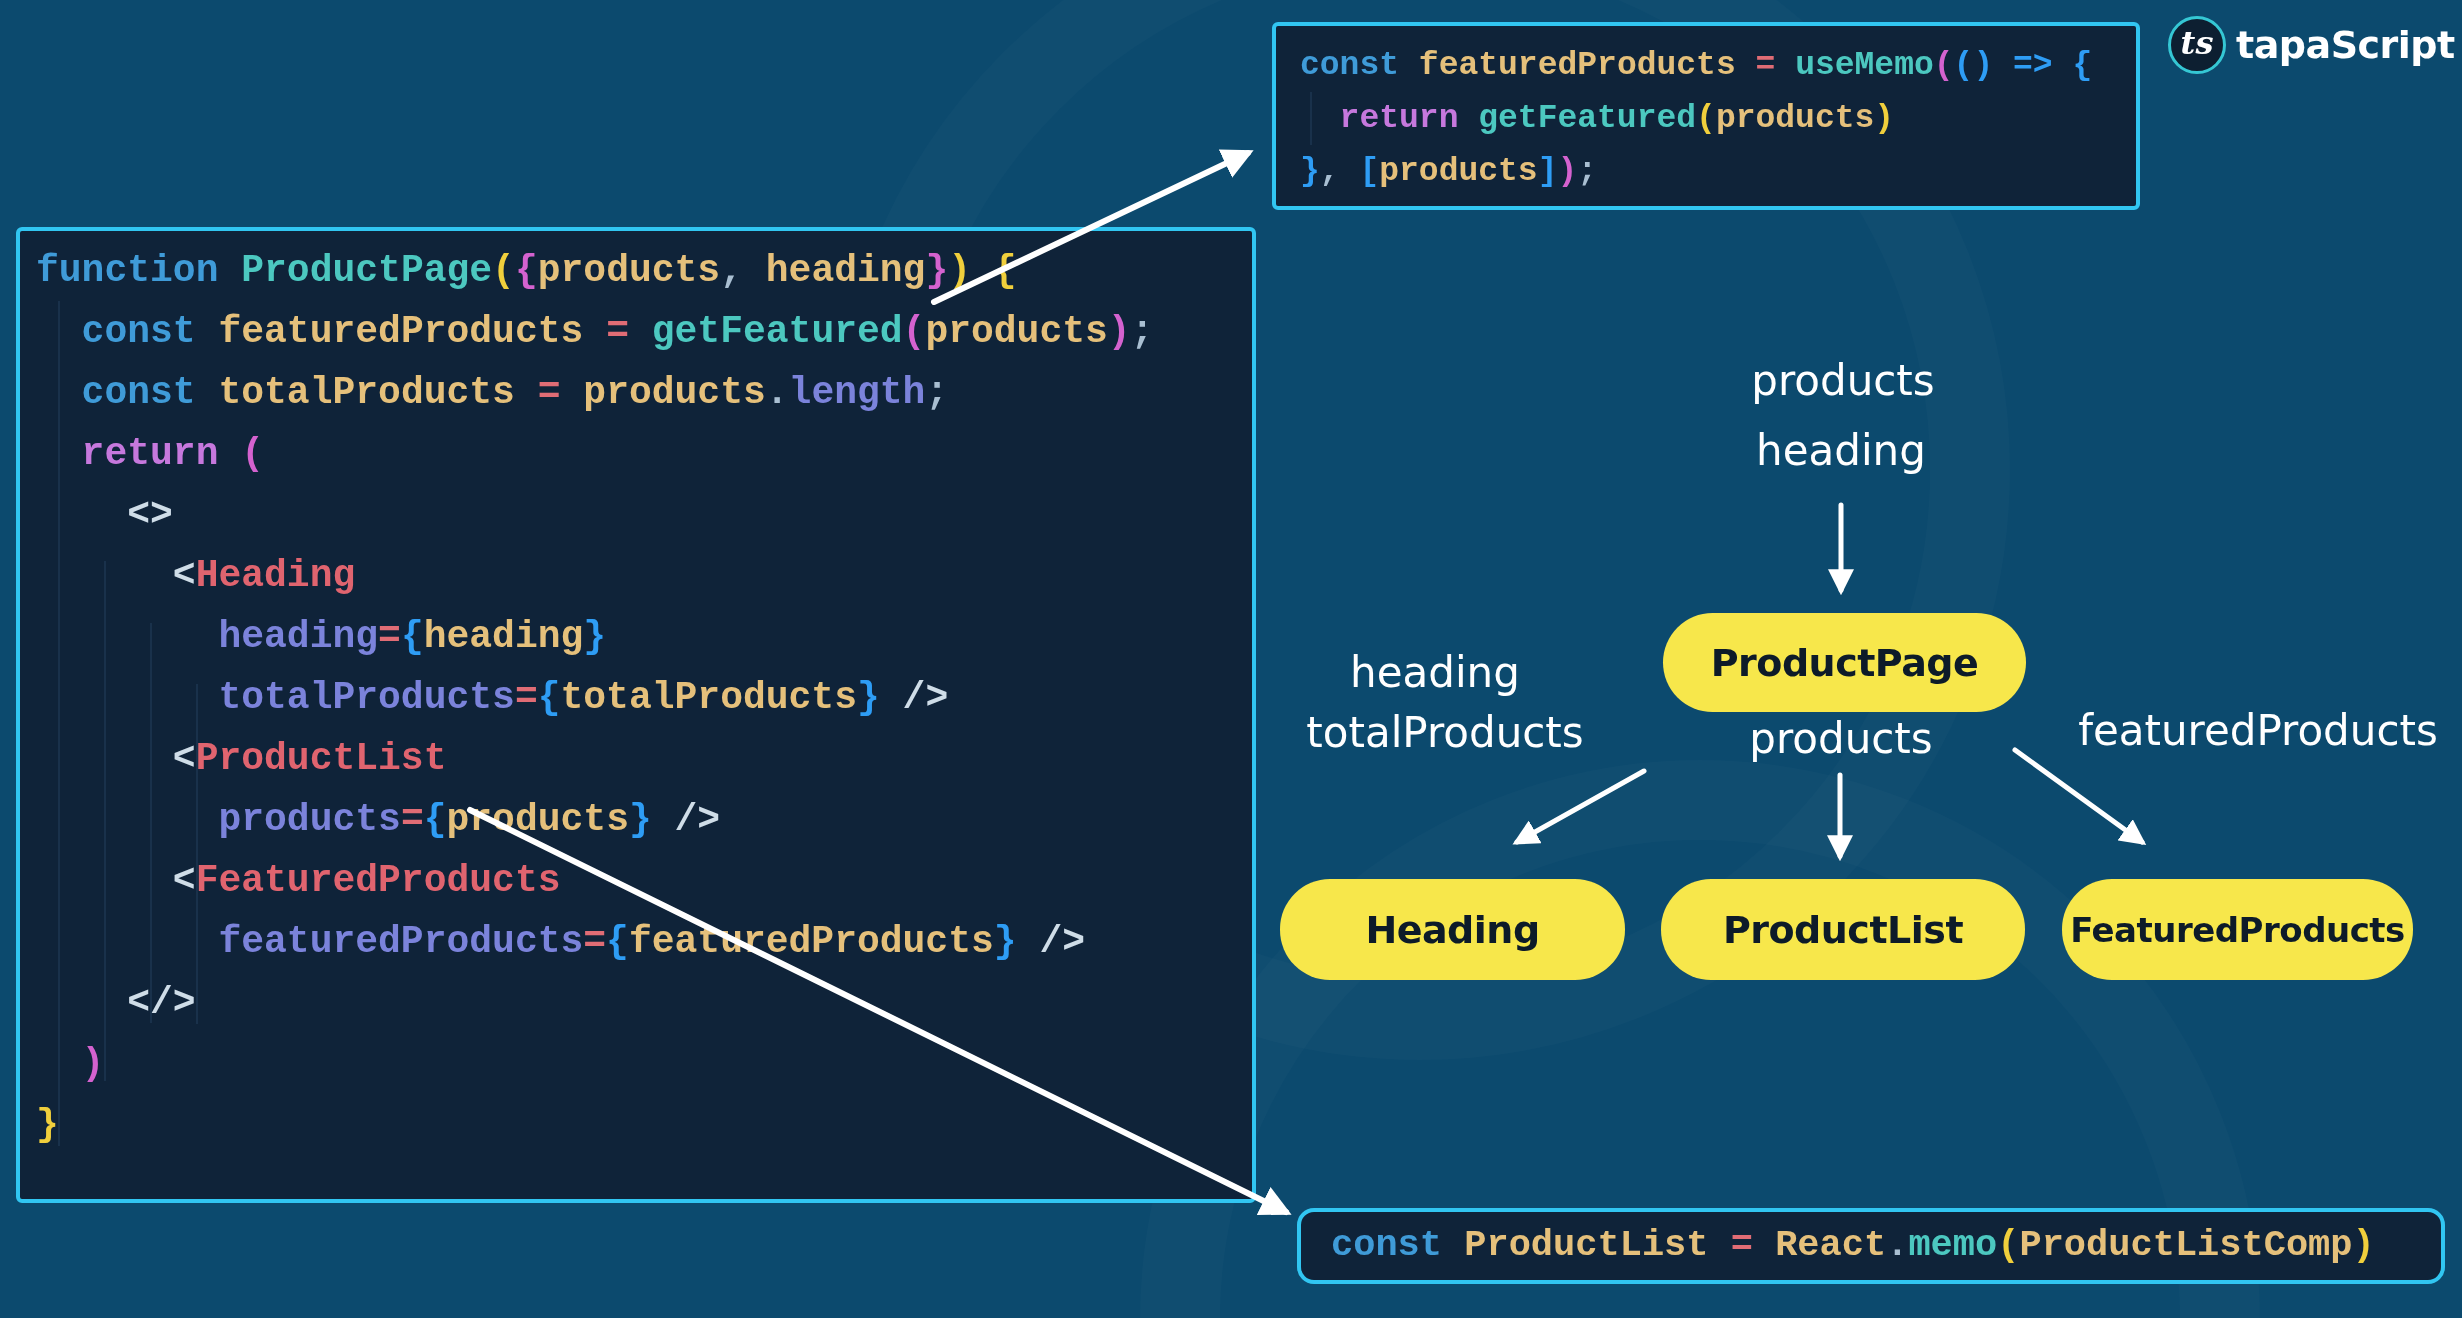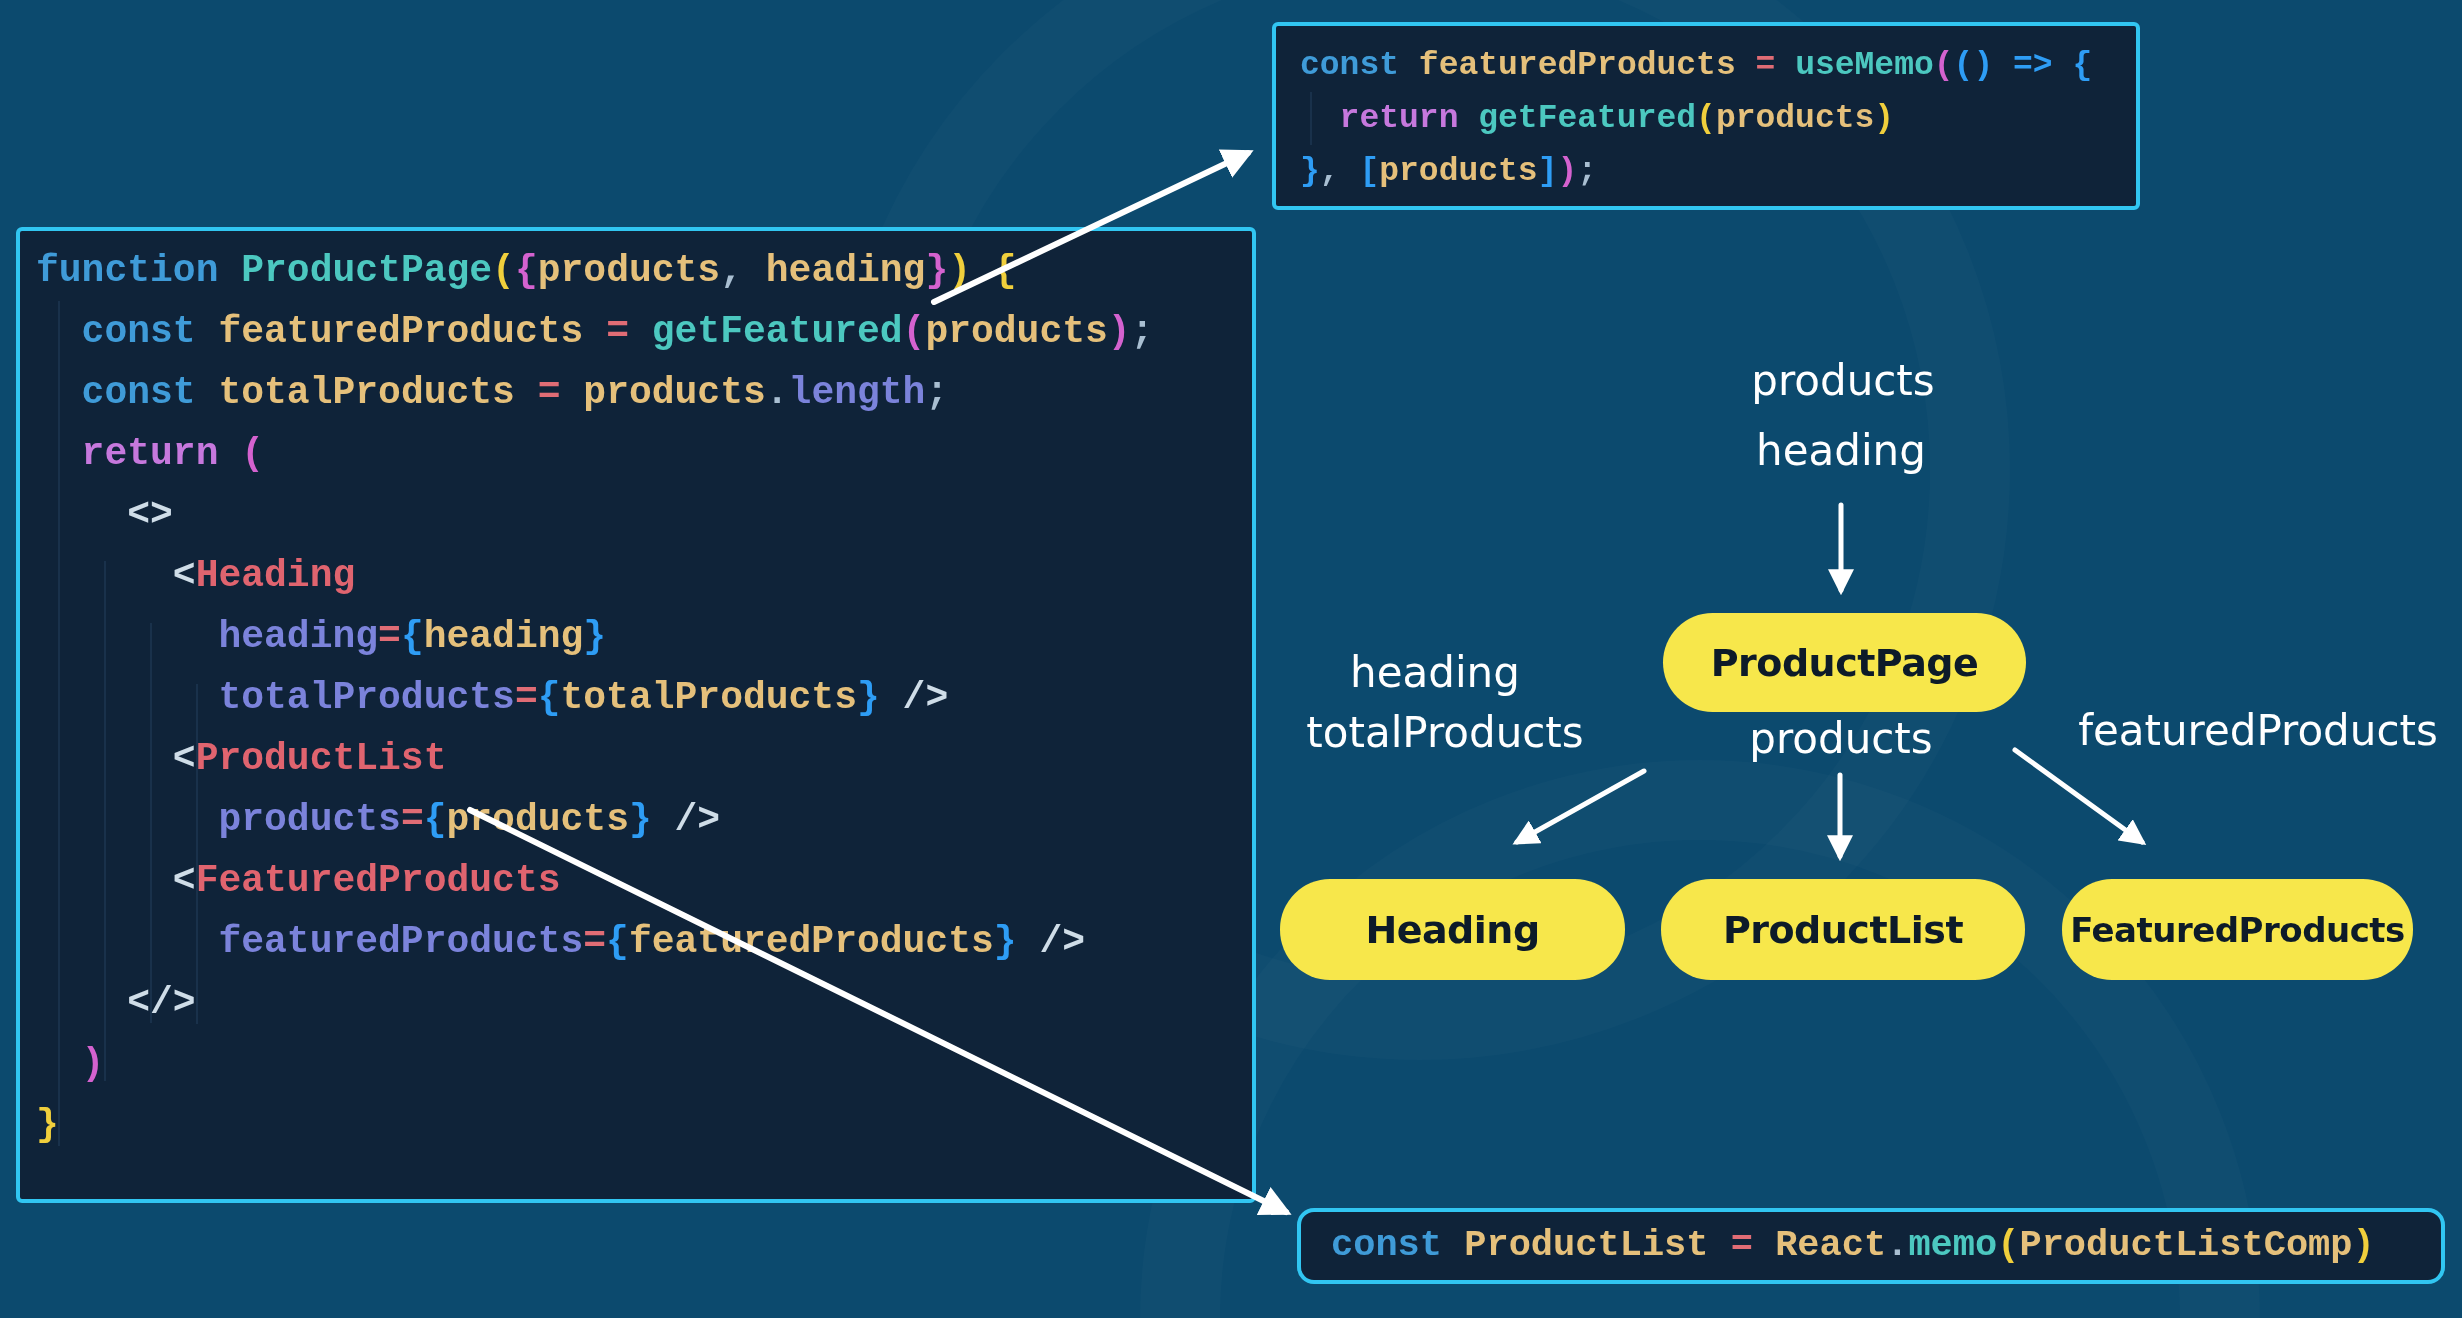--- a/index.html
+++ b/index.html
@@ -56,20 +56,26 @@
 <div id="stage">
 
   <div class="wm wm1"></div>
   <div class="wm wm2"></div>
 
   <div class="panel" id="box-usememo">
     <div class="guide" style="left:34px;top:66px;height:53px;"></div>
     <pre class="code code-sm"><div class="line"><span class="tk-kw">const</span><span class="tk-pl"> </span><span class="tk-id">featuredProducts</span><span class="tk-pl"> </span><span class="tk-op">=</span><span class="tk-pl"> </span><span class="tk-fn">useMemo</span><span class="tk-b2">(</span><span class="tk-b3">()</span><span class="tk-pl"> </span><span class="tk-b3">=&gt;</span><span class="tk-pl"> </span><span class="tk-b3">{</span></div><div class="line"><span class="tk-pl">  </span><span class="tk-ct">return</span><span class="tk-pl"> </span><span class="tk-fn">getFeatured</span><span class="tk-b1">(</span><span class="tk-id">products</span><span class="tk-b1">)</span></div><div class="line"><span class="tk-b3">}</span><span class="tk-pn">,</span><span class="tk-pl"> </span><span class="tk-b3">[</span><span class="tk-id">products</span><span class="tk-b3">]</span><span class="tk-b2">)</span><span class="tk-pn">;</span></div></pre>
   </div>
 
+  <div class="brand">
+    <span class="brand-circle">
+      <span class="brand-ts">ts</span>
+    </span>
+    <span class="brand-name">tapaScript</span>
+  </div>
 
   <div class="panel" id="box-main">
     <div class="guide" style="left:38px;top:70px;height:845px;"></div>
     <div class="guide" style="left:84px;top:330px;height:520px;"></div>
     <div class="guide" style="left:130px;top:392px;height:400px;"></div>
     <div class="guide" style="left:176px;top:453px;height:340px;"></div>
     <pre class="code code-lg"><div class="line"><span class="tk-kw">function</span><span class="tk-pl"> </span><span class="tk-fn">ProductPage</span><span class="tk-b1">(</span><span class="tk-b2">{</span><span class="tk-id">products</span><span class="tk-pn">,</span><span class="tk-pl"> </span><span class="tk-id">heading</span><span class="tk-b2">}</span><span class="tk-b1">)</span><span class="tk-pl"> </span><span class="tk-b1">{</span></div><div class="line"><span class="tk-pl">  </span><span class="tk-kw">const</span><span class="tk-pl"> </span><span class="tk-id">featuredProducts</span><span class="tk-pl"> </span><span class="tk-op">=</span><span class="tk-pl"> </span><span class="tk-fn">getFeatured</span><span class="tk-b2">(</span><span class="tk-id">products</span><span class="tk-b2">)</span><span class="tk-pn">;</span></div><div class="line"><span class="tk-pl">  </span><span class="tk-kw">const</span><span class="tk-pl"> </span><span class="tk-id">totalProducts</span><span class="tk-pl"> </span><span class="tk-op">=</span><span class="tk-pl"> </span><span class="tk-id">products</span><span class="tk-pn">.</span><span class="tk-at">length</span><span class="tk-pn">;</span></div><div class="line"><span class="tk-pl"></span></div><div class="line"><span class="tk-pl">  </span><span class="tk-ct">return</span><span class="tk-pl"> </span><span class="tk-b2">(</span></div><div class="line"><span class="tk-pl">    </span><span class="tk-ag">&lt;&gt;</span></div><div class="line"><span class="tk-pl">      </span><span class="tk-ag">&lt;</span><span class="tk-tg">Heading</span></div><div class="line"><span class="tk-pl">        </span><span class="tk-at">heading</span><span class="tk-op">=</span><span class="tk-b3">{</span><span class="tk-id">heading</span><span class="tk-b3">}</span></div><div class="line"><span class="tk-pl">        </span><span class="tk-at">totalProducts</span><span class="tk-op">=</span><span class="tk-b3">{</span><span class="tk-id">totalProducts</span><span class="tk-b3">}</span><span class="tk-pl"> </span><span class="tk-ag">/&gt;</span></div><div class="line"><span class="tk-pl">      </span><span class="tk-ag">&lt;</span><span class="tk-tg">ProductList</span></div><div class="line"><span class="tk-pl">        </span><span class="tk-at">products</span><span class="tk-op">=</span><span class="tk-b3">{</span><span class="tk-id">products</span><span class="tk-b3">}</span><span class="tk-pl"> </span><span class="tk-ag">/&gt;</span></div><div class="line"><span class="tk-pl">      </span><span class="tk-ag">&lt;</span><span class="tk-tg">FeaturedProducts</span></div><div class="line"><span class="tk-pl">        </span><span class="tk-at">featuredProducts</span><span class="tk-op">=</span><span class="tk-b3">{</span><span class="tk-id">featuredProducts</span><span class="tk-b3">}</span><span class="tk-pl"> </span><span class="tk-ag">/&gt;</span></div><div class="line"><span class="tk-pl">    </span><span class="tk-ag">&lt;/&gt;</span></div><div class="line"><span class="tk-pl">  </span><span class="tk-b2">)</span></div><div class="line"><span class="tk-b1">}</span></div></pre>
   </div>
 
   <div class="panel" id="box-memo">

